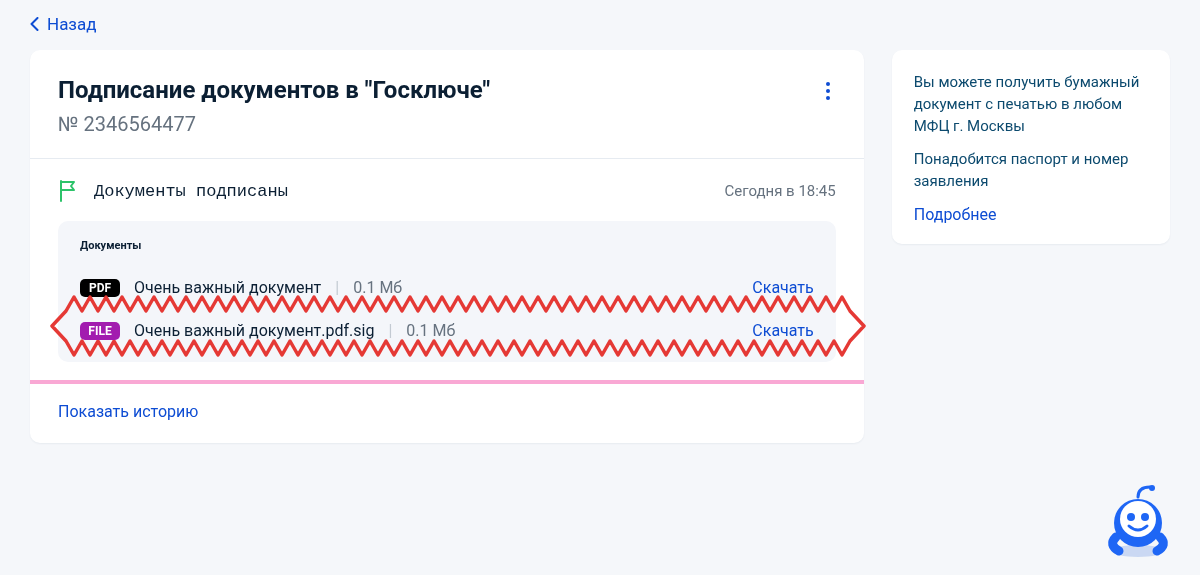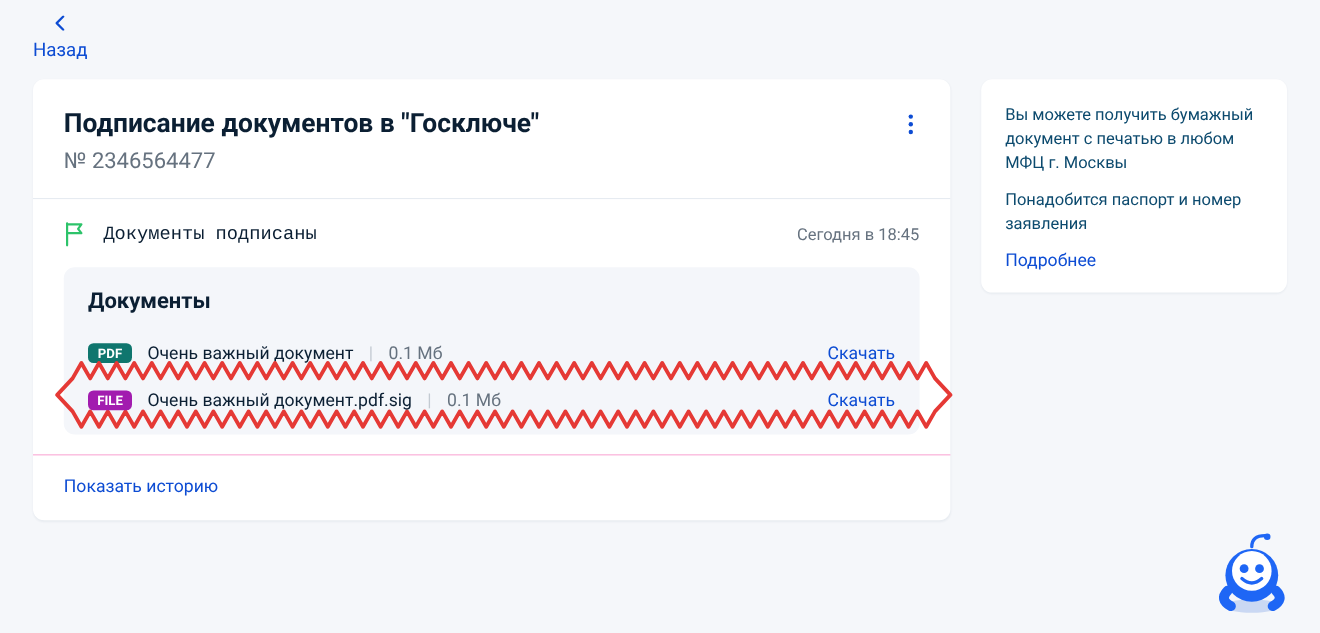--- a/index.html
+++ b/index.html
@@ -13,21 +13,20 @@
       position: relative;
     }
     .back-link {
       display: inline-flex;
       align-items: center;
       gap: 8px;
       color: #0d4cd3;
       font-size: 17px;
       cursor: pointer;
       padding: 4px 0 16px 0;
-      flex-direction: column;
     }
     .back-link svg { width: 9px; height: 14px; }
     .layout {
       display: flex;
       gap: 28px;
       align-items: flex-start;
     }
     .main-card {
       background: #fff;
       border-radius: 10px;
@@ -75,49 +74,49 @@
       background:#f4f6fa;
       border-radius:10px;
       padding: 18px 22px 10px;
     }
     .docs-head {
       display:flex;
       justify-content: space-between;
       align-items:center;
       margin-bottom: 14px;
     }
-    .docs-title { font-weight:700; font-size:20px; color:#0b1f33; }
+    .docs-title { font-weight:700; font-size:11px; color:#0b1f33; }
     .docs-actions { display:flex; align-items:center; gap:16px; }
     .link { color:#0d4cd3; font-size:16px; cursor:pointer; }
     .doc-row {
       display:flex;
       align-items:center;
       padding: 12px 0;
       gap:14px;
     }
     .badge {
       display:inline-flex;
       align-items:center;
       justify-content:center;
       color:#fff;
       font-size:12px;
       font-weight:700;
       border-radius:5px;
       padding: 2px 7px;
       min-width: 40px;
     }
-    .badge.pdf { background:#0f766e; }
+    .badge.pdf { background:#000000; }
     .badge.file { background:#a21caf; }
     .doc-name { font-size:16px; color:#0b1f33; }
     .doc-sep { color:#c3cad2; font-size:16px; }
     .doc-size { color:#66727f; font-size:16px; }
     .doc-grow { flex:1; }
     .history-row {
       padding: 18px 28px 22px;
-      border-top: 1px solid #f9a8d4;
+      border-top: 4px solid #f9a8d4;
     }
     .side-card {
       background:#fff;
       border-radius:10px;
       width: 280px;
       padding: 22px 22px 20px;
       box-shadow: 0 1px 2px rgba(19,49,93,.06);
     }
     .side-title { font-size:17px; font-weight:700; margin-bottom:10px; color:#0b1f33;}
     .side-text { font-size:15px; color:#0c4a6e; line-height:1.45; margin-bottom:12px;}

